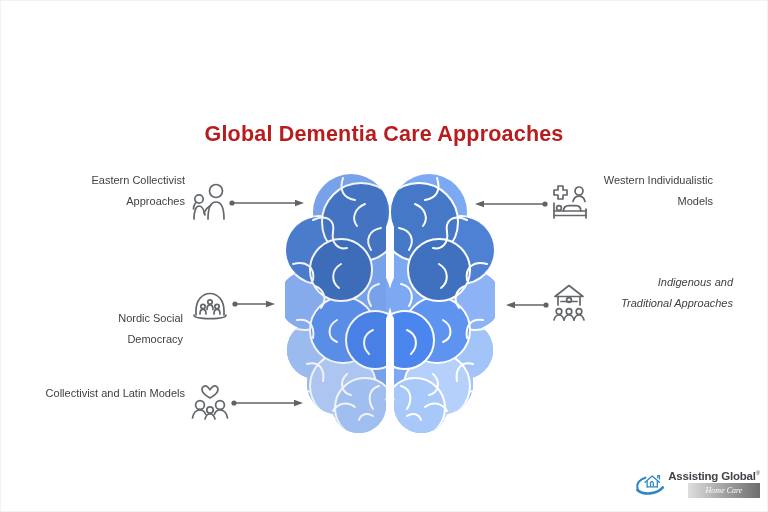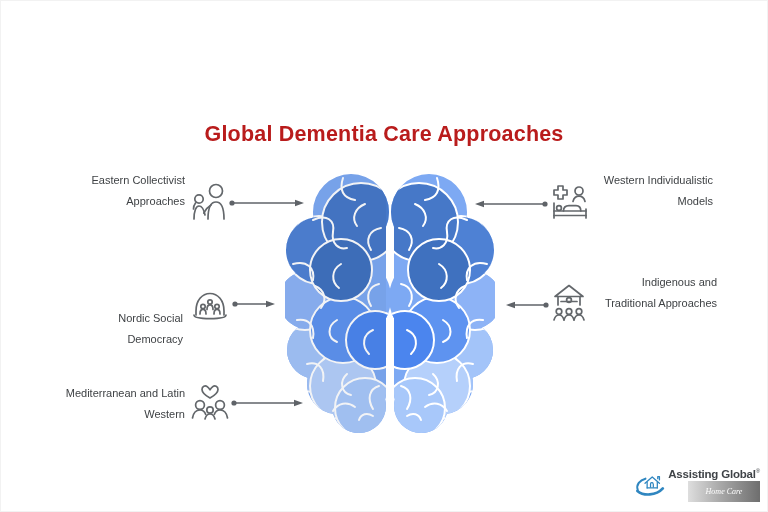--- a/index.html
+++ b/index.html
@@ -20,21 +20,21 @@
   .ic{position:absolute;}
   .ic svg{display:block;}
   .arrow{position:absolute;}
   .brain{position:absolute;left:285px;top:168px;}
   
   .logo{position:absolute;left:634px;top:468px;width:126px;display:flex;align-items:center;}
   .logo-txt{display:flex;flex-direction:column;margin-left:2px;}
   .logo-brand{font-size:11.5px;font-weight:700;color:#3f4347;white-space:nowrap;letter-spacing:-.2px;}
   .logo-brand sup{font-size:6px;font-weight:400;}
   .logo-bar{
-    margin-top:1px;align-self:flex-end;width:72px;height:21px;
+    margin-top:1px;align-self:flex-end;width:72px;height:15px;
     background:linear-gradient(90deg,#dedede 0%,#a8a8a8 45%,#6e6e6e 100%);
     display:flex;align-items:center;justify-content:center;
   }
   .logo-tagline{
     font-family:"Liberation Serif","DejaVu Serif",serif;font-style:italic;
     font-size:8px;color:#ffffff;line-height:1;
   }
   .stroke-ic{stroke:#63676b;stroke-width:1.7;fill:none;stroke-linecap:round;stroke-linejoin:round;}
 </style>
 </head>
@@ -89,24 +89,24 @@
         </g>
       </g>
     </defs>
     <use href="#hemi"></use>
     <use href="#hemi" transform="translate(210,0) scale(-1,1)"></use>
     <rect width="101" height="272" clip-path="url(#hc)" fill="#24365c" opacity="0.06"></rect>
   </svg>
 
   <div class="lbl right-align" style="top:170px;right:583px;width:110px;">Eastern Collectivist Approaches</div>
   <div class="lbl right-align" style="top:308px;right:585px;width:112px;">Nordic Social Democracy</div>
-  <div class="lbl right-align" style="top:383px;right:583px;width:142px;">Mediterranean and Latin Western</div>
+  <div class="lbl right-align" style="top:383px;right:583px;width:142px;">Collectivist and Latin Models</div>
 
   <div class="lbl left-align" style="top:170px;left:601px;width:112px;">Western Individualistic Models</div>
-  <div class="lbl left-align" style="top:272px;left:593px;width:124px;">Indigenous and Traditional Approaches</div>
+  <div class="lbl left-align" style="top:272px;left:609px;width:124px;font-style:italic;">Indigenous and Traditional Approaches</div>
 
   <div class="ic" style="left:190px;top:182px;">
     <svg width="40" height="40" viewBox="0 0 40 40" class="stroke-ic">
       <circle cx="26" cy="9" r="6.5"></circle>
       <path d="M18 37 C18 26 21 20 26 20 C31 20 34 26 34 37"></path>
       <path d="M21 23 C17 25.5 15 28.5 13.8 31"></path>
       <circle cx="9" cy="17" r="4.2"></circle>
       <path d="M4 37 C4 29 6 24 9 24 C12 24 14 28 15 33"></path>
       <path d="M5.5 21 C4 23 3.5 25 3.5 27"></path>
     </svg>

